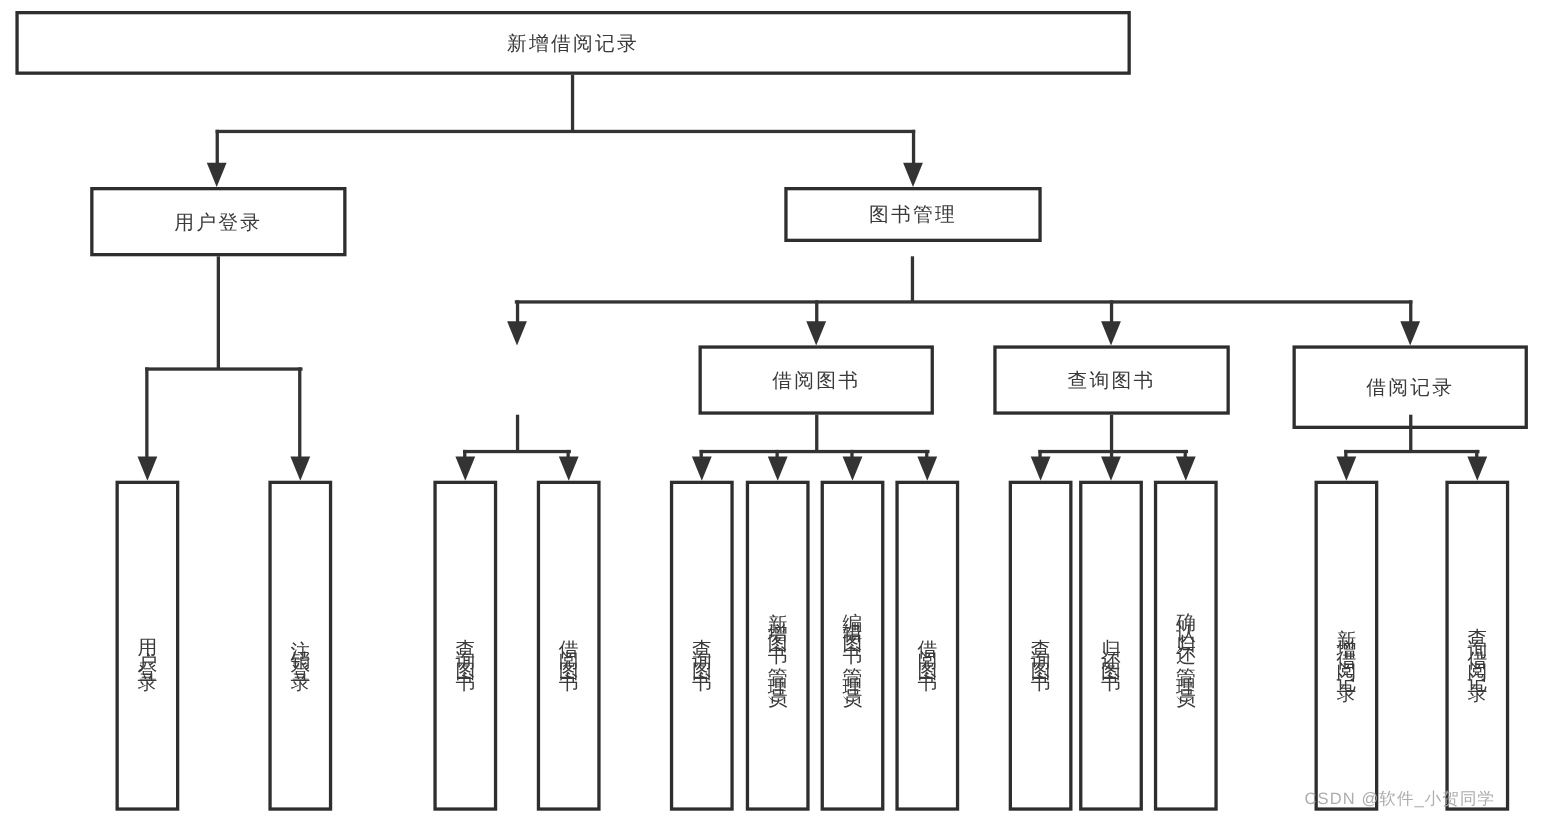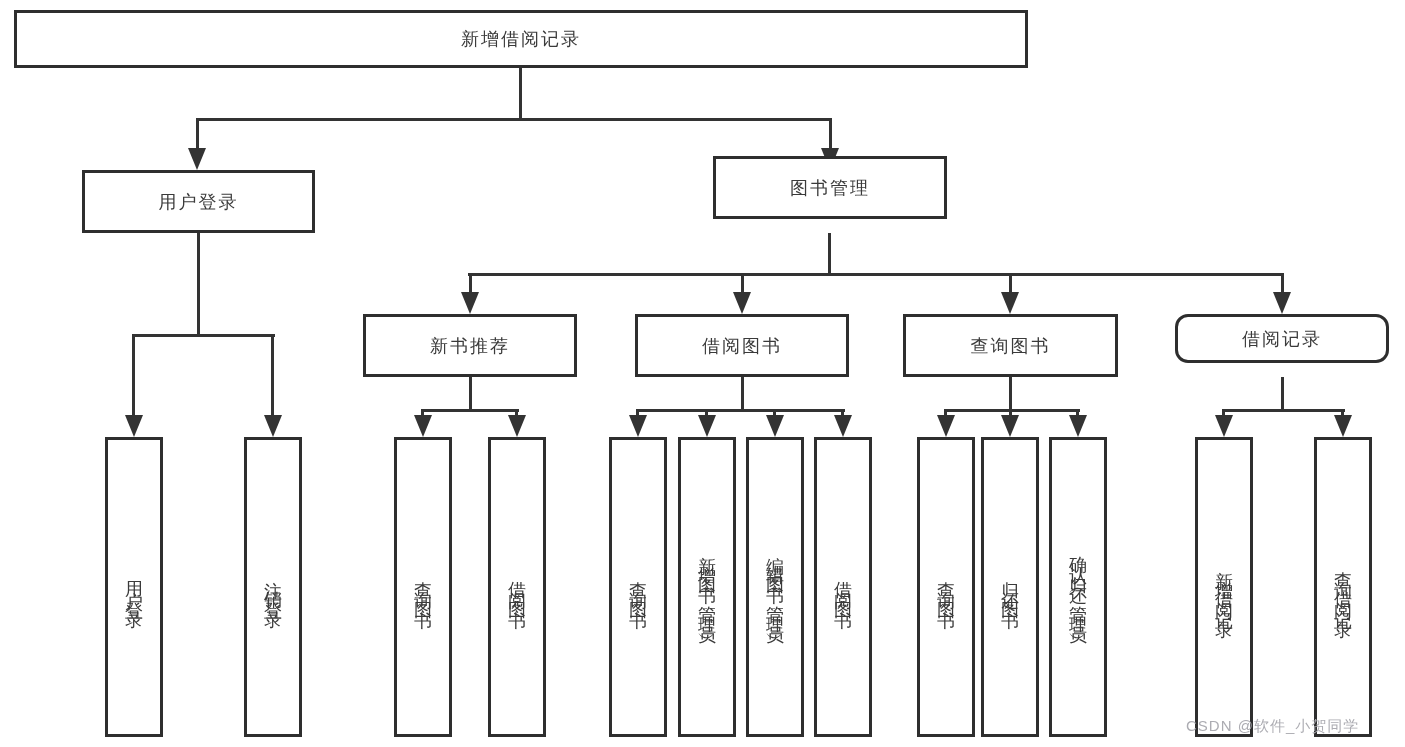--- a/index.html
+++ b/index.html
@@ -44,21 +44,21 @@
   <div class="vline" style="left:519px;top:68px;height:52px;"></div>
   <div class="hline" style="left:196px;top:118px;width:636px;"></div>
   <div class="vline" style="left:196px;top:118px;height:34px;"></div>
   <div class="arrow" style="left:188px;top:148px;"></div>
   <div class="vline" style="left:829px;top:118px;height:34px;"></div>
   <div class="arrow" style="left:821px;top:148px;"></div>
 
   <div class="box" style="left:82px;top:170px;width:233px;height:63px;">
     <span class="hlabel">用户登录</span>
   </div>
-  <div class="box" style="left:713px;top:156px;width:234px;height:63px;">
+  <div class="box" style="left:713px;top:170px;width:234px;height:50px;">
     <span class="hlabel">图书管理</span>
   </div>
 
   <div class="vline" style="left:197px;top:233px;height:103px;"></div>
   <div class="hline" style="left:132px;top:334px;width:143px;"></div>
   <div class="vline" style="left:132px;top:334px;height:84px;"></div>
   <div class="arrow" style="left:125px;top:415px;"></div>
   <div class="vline" style="left:271px;top:334px;height:84px;"></div>
   <div class="arrow" style="left:264px;top:415px;"></div>
 
@@ -66,30 +66,27 @@
   <div class="hline" style="left:468px;top:273px;width:816px;"></div>
   <div class="vline" style="left:469px;top:273px;height:24px;"></div>
   <div class="arrow" style="left:461px;top:292px;"></div>
   <div class="vline" style="left:741px;top:273px;height:24px;"></div>
   <div class="arrow" style="left:733px;top:292px;"></div>
   <div class="vline" style="left:1009px;top:273px;height:24px;"></div>
   <div class="arrow" style="left:1001px;top:292px;"></div>
   <div class="vline" style="left:1281px;top:273px;height:24px;"></div>
   <div class="arrow" style="left:1273px;top:292px;"></div>
 
-  <div class="box" style="left:363px;top:314px;width:214px;height:63px;">
-    <span class="hlabel">新书推荐</span>
-  </div>
   <div class="box" style="left:635px;top:314px;width:214px;height:63px;">
     <span class="hlabel">借阅图书</span>
   </div>
   <div class="box" style="left:903px;top:314px;width:215px;height:63px;">
     <span class="hlabel">查询图书</span>
   </div>
-  <div class="box" style="left:1175px;top:314px;width:214px;height:49px;border-radius:13px;">
+  <div class="box" style="left:1175px;top:314px;width:214px;height:76px;">
     <span class="hlabel">借阅记录</span>
   </div>
 
   <div class="vline" style="left:469px;top:377px;height:33px;"></div>
   <div class="hline" style="left:421px;top:409px;width:98px;"></div>
   <div class="vline" style="left:421px;top:409px;height:10px;"></div>
   <div class="arrow" style="left:414px;top:415px;"></div>
   <div class="vline" style="left:515px;top:409px;height:10px;"></div>
   <div class="arrow" style="left:508px;top:415px;"></div>
 

